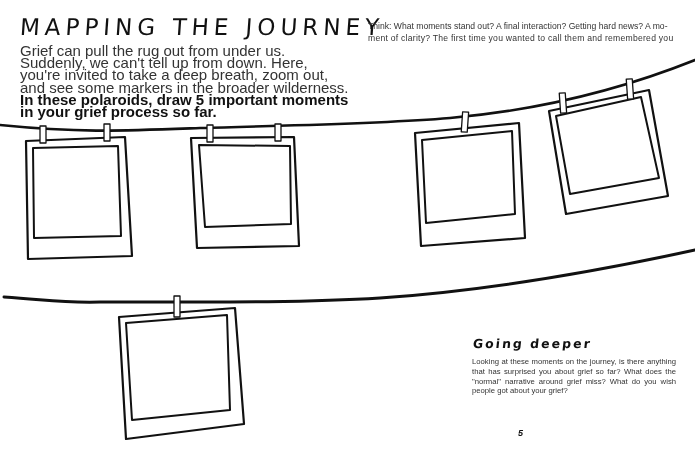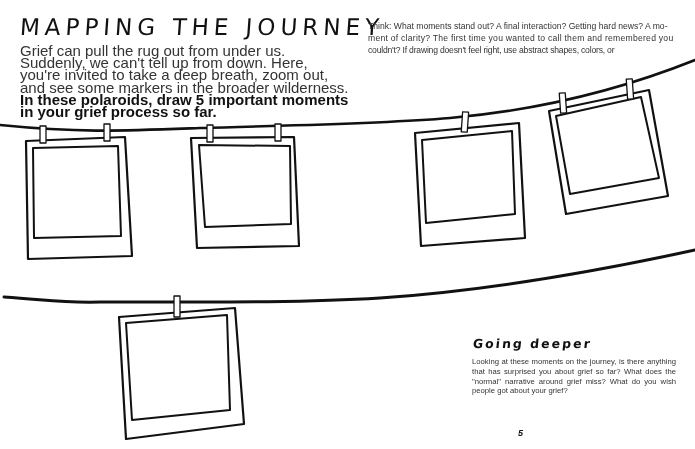--- a/index.html
+++ b/index.html
@@ -39,21 +39,20 @@
 
 <div class="title">MAPPING THE JOURNEY</div>
 
 <div class="intro">
   <span>Grief can pull the rug out from under us. Suddenly, we can't tell up from down. Here, you're invited to take a deep breath, zoom out, and see some markers in the broader wilderness. </span><b>In these polaroids, draw 5 important moments in your grief process so far.</b>
 </div>
 
 <div class="think">
   <span class="ln">Think: What moments stand out? A final interaction? Getting hard news? A mo-</span>
   <span class="ln" style="letter-spacing:0.25px">ment of clarity? The first time you wanted to call them and remembered you</span>
-  <span class="ln" style="letter-spacing:-0.2px">couldn't? If drawing doesn't feel right, use abstract shapes, colors, or</span>
 </div>
 
 <svg class="art" width="695" height="449" viewBox="0 0 695 449">
   <g fill="none" stroke="#111" stroke-linecap="round" stroke-linejoin="round">
 
     <path d="M0,125 C80,133 120,131 200,128 C300,125 380,124 450,118 C540,110 620,90 695,60" stroke-width="2.6"></path>
 
     <path d="M4,297 C50,300 60,303 100,302 C200,302 300,303 380,298 C470,292 580,275 695,250" stroke-width="3"></path>
   </g>
 

